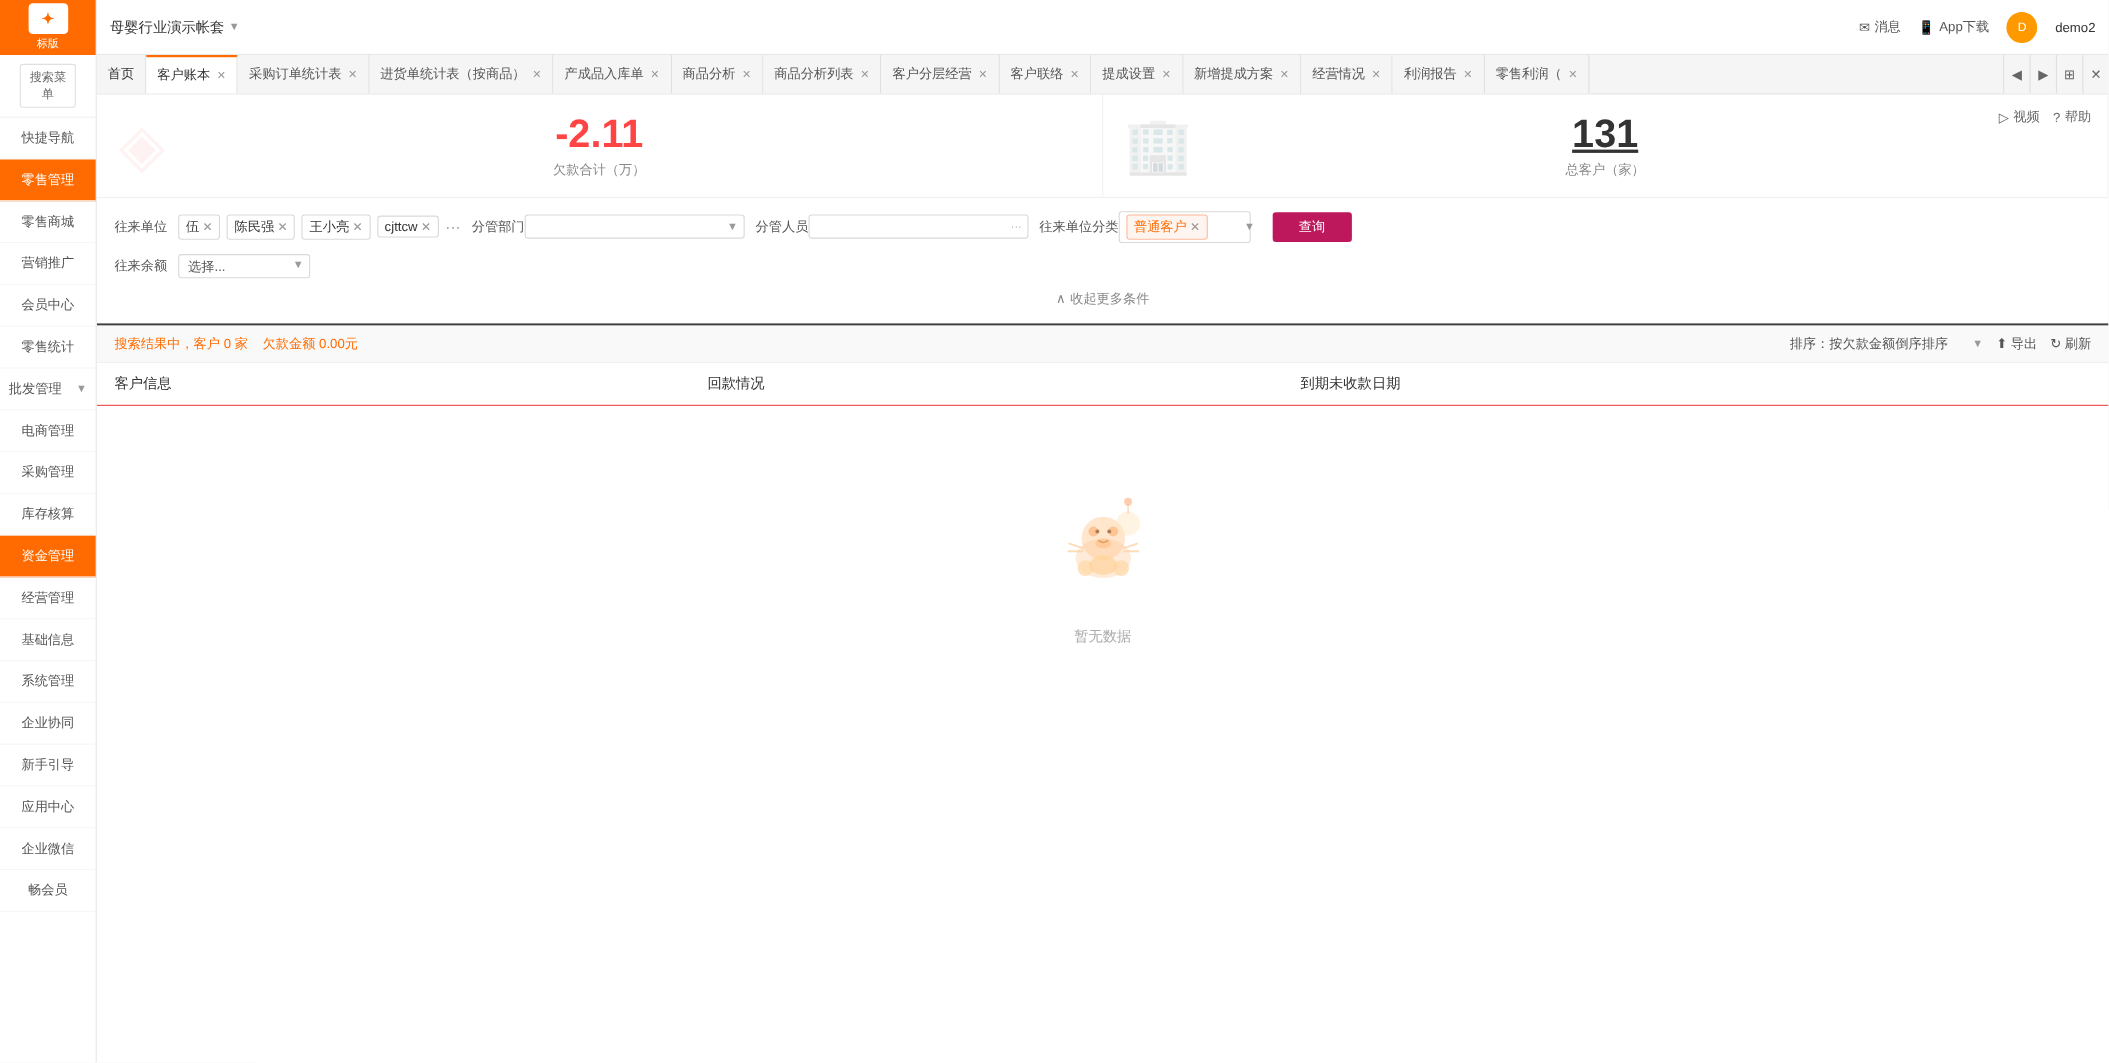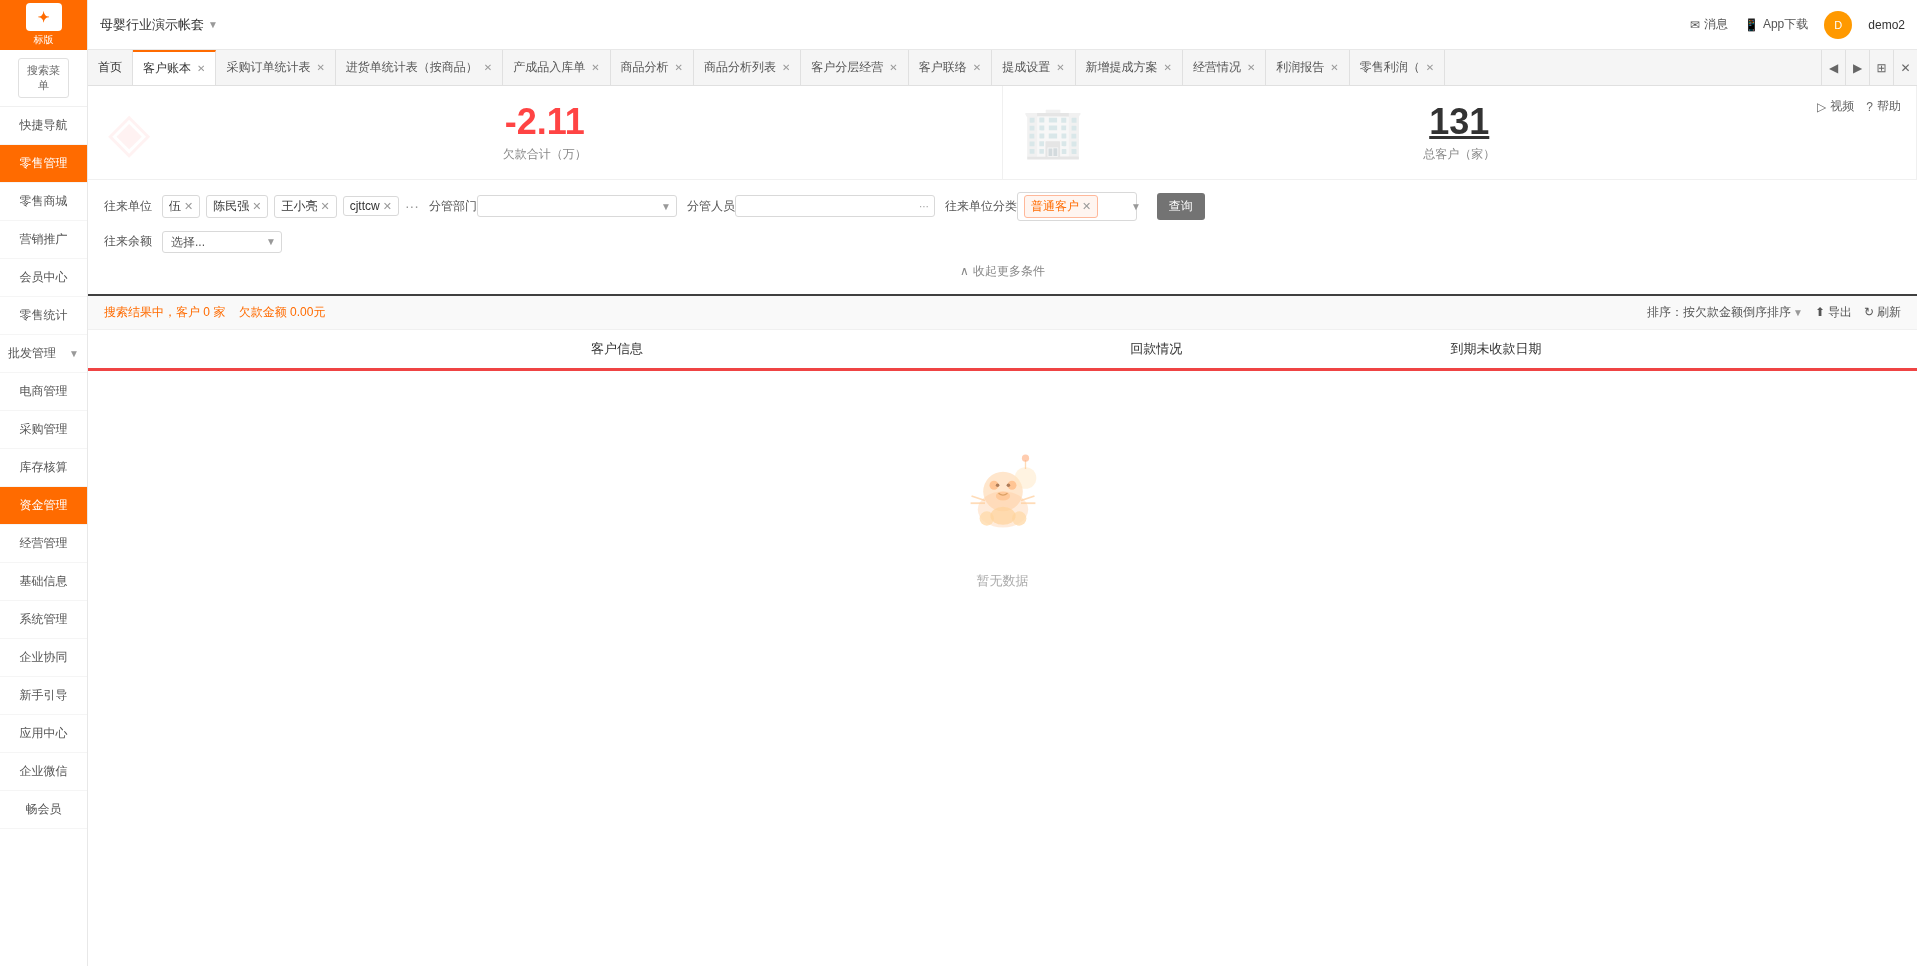--- a/index.html
+++ b/index.html
@@ -61,33 +61,33 @@
     .filter-label { color: #555; font-size: 12px; white-space: nowrap; }
     .filter-tags { display: flex; align-items: center; gap: 6px; flex-wrap: wrap; }
     .filter-tag { display: flex; align-items: center; gap: 3px; background: #fff; border: 1px solid #d9d9d9; border-radius: 3px; padding: 2px 6px; font-size: 12px; color: #333; }
     .filter-tag-close { color: #999; cursor: pointer; font-size: 11px; }
     .filter-more { color: #999; cursor: pointer; font-size: 14px; }
     .filter-select { border: 1px solid #d9d9d9; border-radius: 3px; padding: 3px 35px 3px 8px; font-size: 12px; color: #555; background: #fff; cursor: pointer; min-width: 120px; appearance: none; position: relative; }
     .filter-select-wrap { position: relative; display: inline-flex; align-items: center; }
     .filter-select-arrow { position: absolute; right: 6px; color: #999; font-size: 10px; pointer-events: none; }
     .filter-tag-selected { display: flex; align-items: center; gap: 3px; background: #fff5f0; border: 1px solid #ffb89a; border-radius: 3px; padding: 2px 6px; font-size: 12px; color: #ff6b00; }
     .collapse-btn { display: flex; align-items: center; gap: 4px; color: #888; font-size: 12px; cursor: pointer; margin: 6px auto; width: fit-content; padding-bottom: 8px; }
-    .query-btn { background: #737373; color: #fff; border: none; border-radius: 3px; padding: 5px 12px; font-size: 12px; cursor: pointer; }
+    .query-btn { background: #be185d; color: #fff; border: none; border-radius: 3px; padding: 5px 24px; font-size: 12px; cursor: pointer; }
 
     
     .result-bar { display: flex; align-items: center; justify-content: space-between; padding: 8px 16px; background: #f9f9f9; border-bottom: 1px solid #f0f0f0; }
     .result-info { color: #555; font-size: 12px; }
     .result-info span { color: #ff6b00; margin-top: 36px; }
     .result-actions { display: flex; align-items: center; gap: 12px; font-size: 12px; color: #555; }
-    .result-sort { display: flex; align-items: center; gap: 2px; cursor: pointer; }
+    .result-sort { display: flex; align-items: center; gap: 22px; cursor: pointer; }
     .result-sort-arrow { color: #999; font-size: 10px; }
     .result-btn { display: flex; align-items: center; gap: 3px; cursor: pointer; color: #555; }
 
     
-    .table-header { display: grid; grid-template-columns: 3fr 3fr 2fr 2fr; padding: 10px 16px; background: #fff; border-bottom: 3px solid #ef4444; font-weight: 500; color: #333; font-size: 13px; text-align: right; }
+    .table-header { display: grid; grid-template-columns: 3fr 3fr 2fr 2fr; padding: 10px 16px; background: #fff; border-bottom: 1px solid #ef4444; font-weight: 500; color: #333; font-size: 13px; }
 
     
     .empty-state { display: flex; flex-direction: column; align-items: center; justify-content: center; padding: 80px 20px; }
     .empty-icon { font-size: 80px; color: #ffd0a8; margin-bottom: 12px; }
     .empty-text { color: #aaa; font-size: 13px; }
 
     
     .mouse-svg { width: 90px; height: 90px; opacity: 0.7; }
   </style>
 </head>

